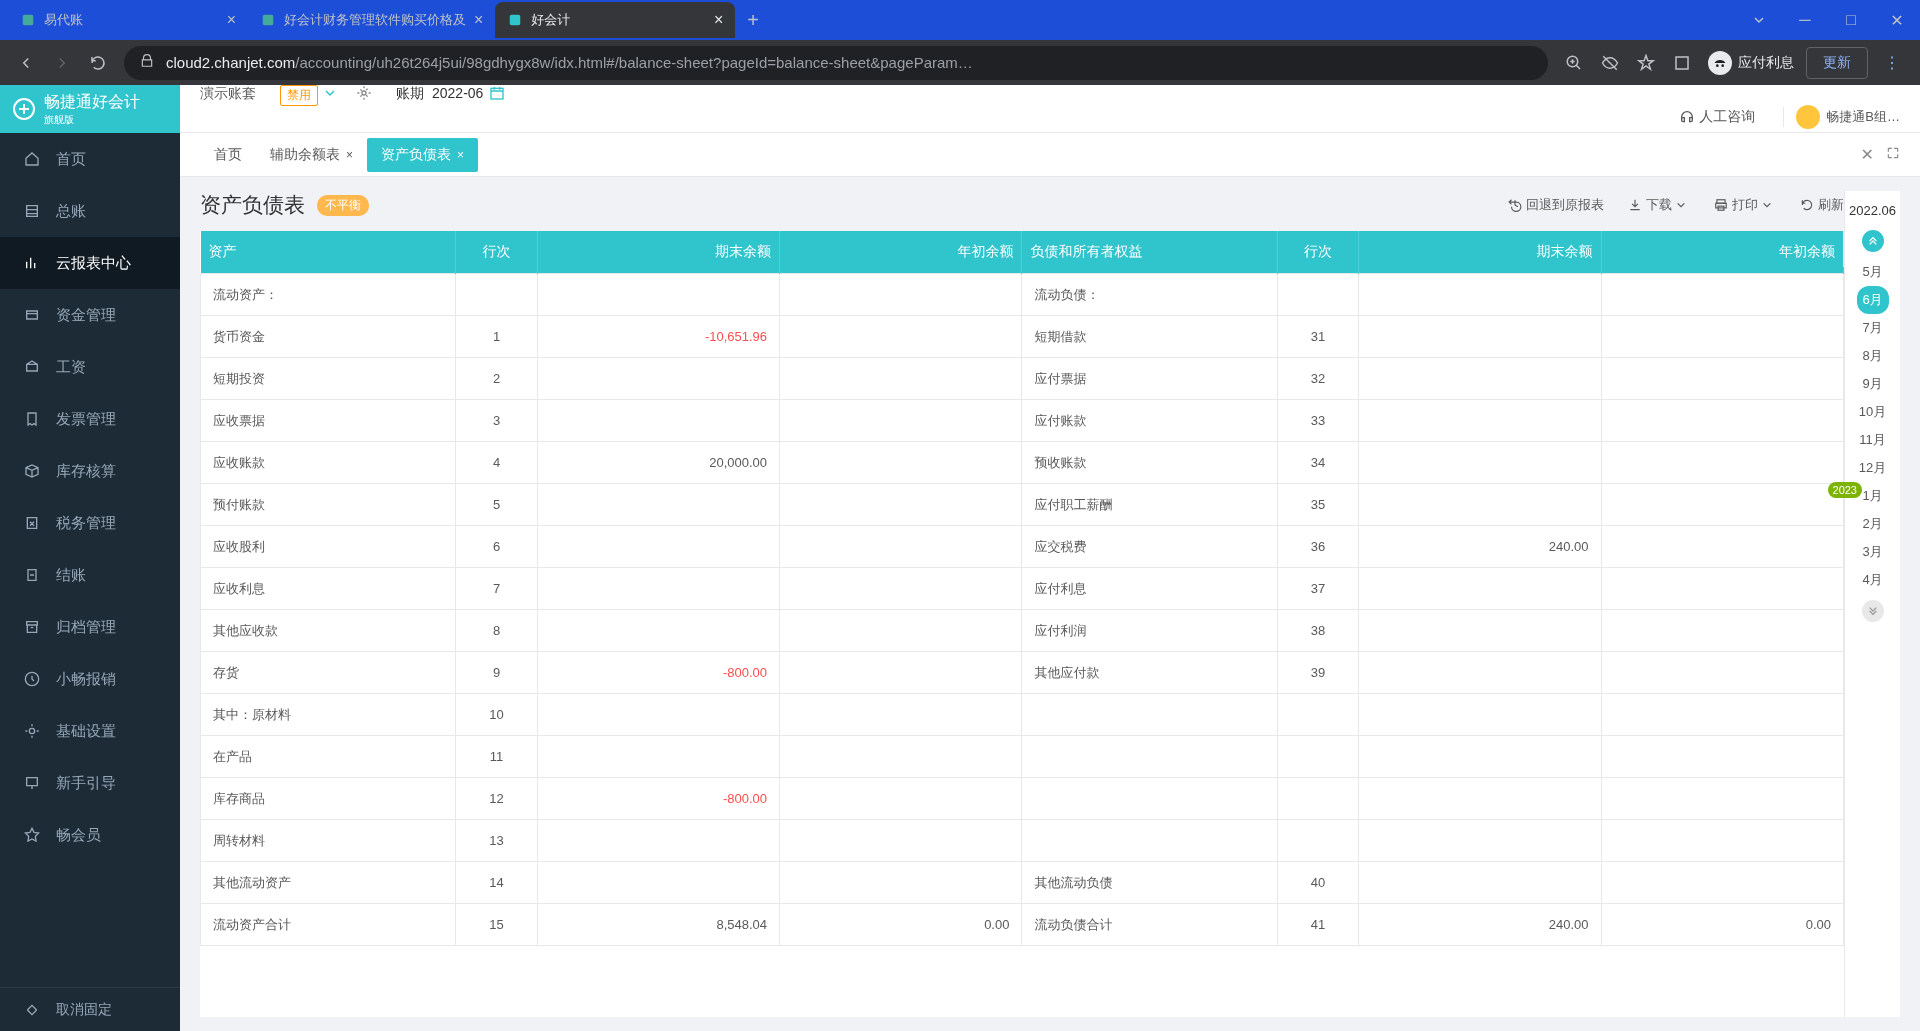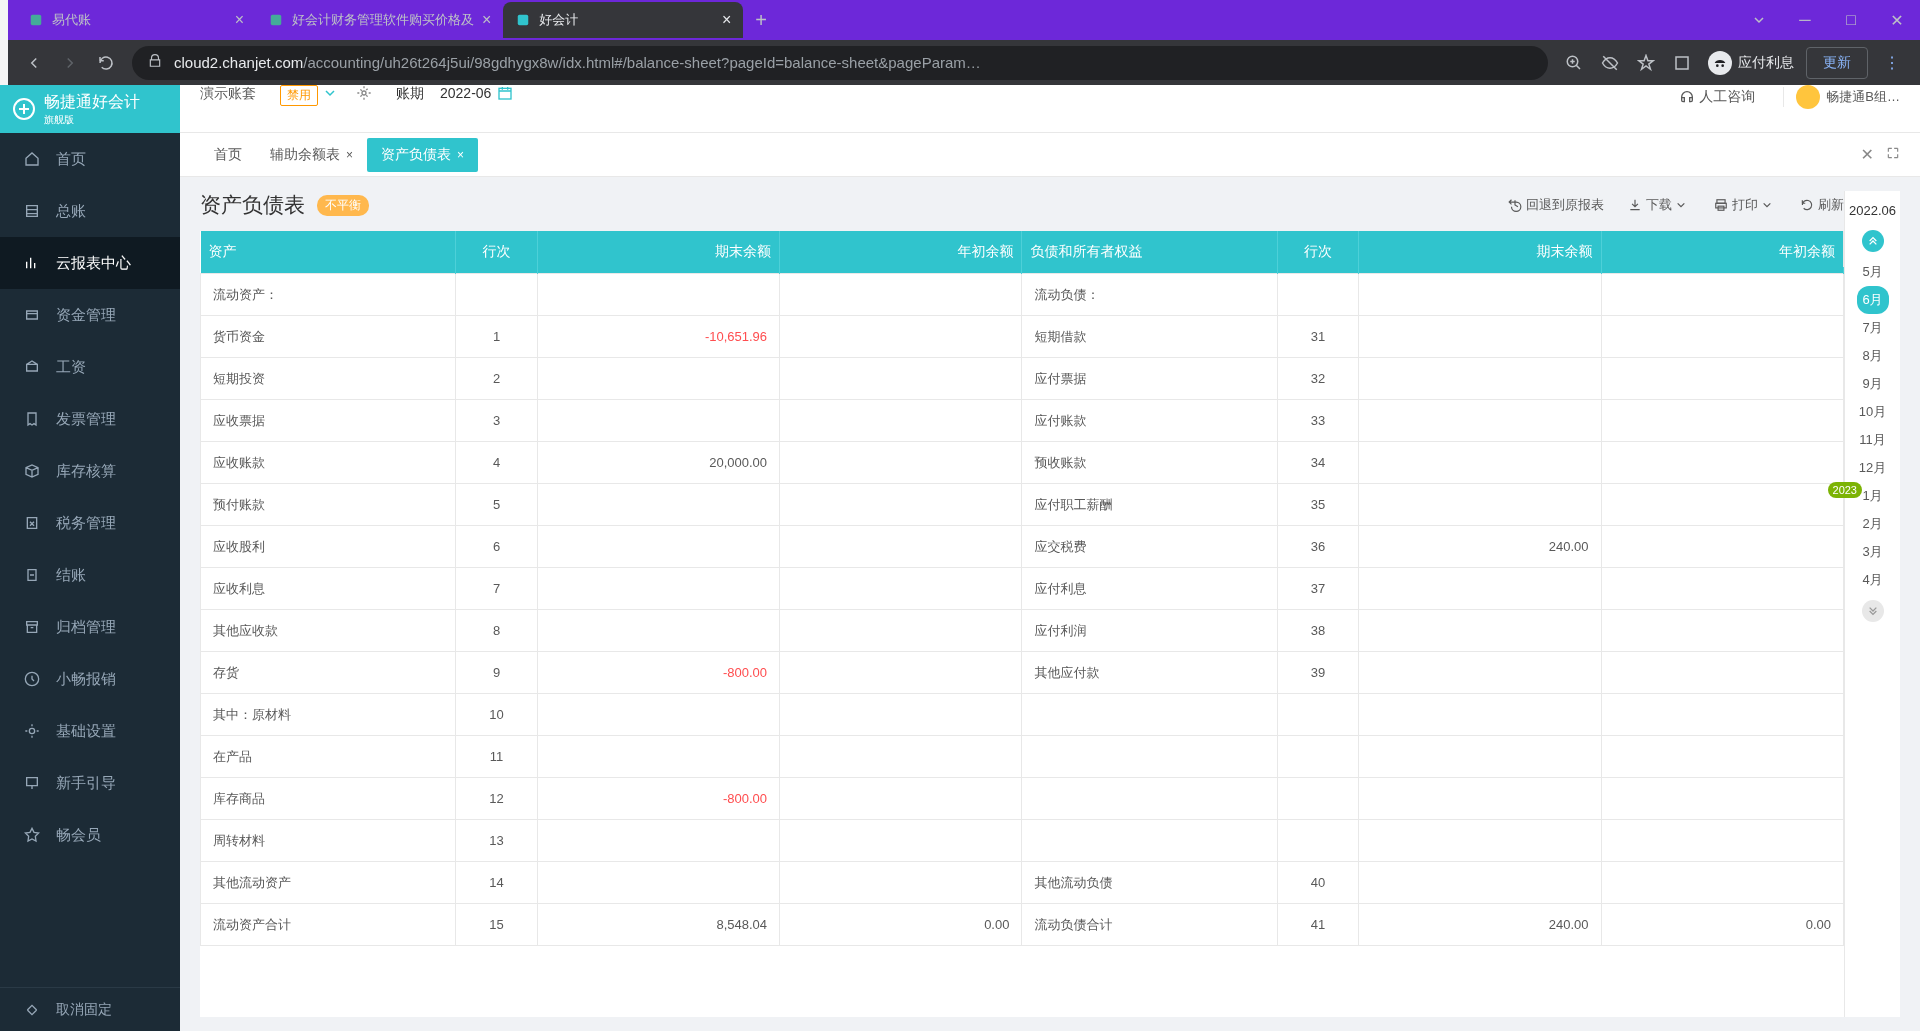--- a/index.html
+++ b/index.html
@@ -1,19 +1,19 @@
 <!DOCTYPE html>
 <html><head>
   <meta charset="utf-8">
   <style>
     * { margin: 0; padding: 0; box-sizing: border-box; font-family: "Microsoft YaHei", Arial, sans-serif; }
     body { background: #f5f5f5; overflow: hidden; width: 1920px; height: 1031px; }
     
     
-    .browser-chrome { background: #6d28d9; height: 85px; margin-left: 8px; }
+    .browser-chrome { background: #1d4ed8; height: 85px; }
     .tab-bar { display: flex; height: 40px; align-items: center; padding-left: 8px; }
     .tab { display: flex; align-items: center; padding: 0 12px; height: 36px; min-width: 240px; max-width: 280px; color: #bdc1c6; font-size: 13px; border-radius: 8px 8px 0 0; position: relative; }
     .tab.active { background: #35363a; color: #e8eaed; }
     .tab-icon { width: 16px; height: 16px; margin-right: 8px; display: inline-flex; align-items: center; justify-content: center; }
     .tab-title { flex: 1; white-space: nowrap; overflow: hidden; text-overflow: ellipsis; }
     .tab-close { margin-left: 8px; font-size: 16px; cursor: pointer; }
     .new-tab { color: #bdc1c6; font-size: 20px; padding: 0 12px; cursor: pointer; }
     .window-controls { margin-left: auto; display: flex; }
     .window-btn { width: 46px; height: 40px; display: flex; align-items: center; justify-content: center; color: #bdc1c6; cursor: pointer; }
     
@@ -44,24 +44,24 @@
     .side-icon { width: 18px; margin-right: 14px; display: inline-flex; }
     .side-footer { display: flex; align-items: center; height: 44px; padding: 0 24px; cursor: pointer; font-size: 14px; color: #96a7b7; margin-top: auto; border-top: 1px solid #2a3a46;}
 
     
     .main { flex: 1; background: #f0f2f5; display: flex; flex-direction: column; min-width: 0; }
     .top-bar { height: 48px; background: #fff; display: flex; align-items: flex-start; padding: 0 20px; border-bottom: 1px solid #e8e8e8; }
     .account-name { font-size: 14px; color: #595959; margin-right: 24px; }
     .disable-badge { border: 1px solid #ff9800; color: #ff9800; font-size: 12px; padding: 1px 6px; border-radius: 2px; margin-right: 6px; }
     .dropdown-arrow { color: #30c4cd; cursor: pointer; margin-right: 20px; }
     .gear-icon { cursor: pointer; margin-right: 24px; color: #888; }
-    .period-label { font-size: 14px; color: #333; margin-right: 16px; }
+    .period-label { font-size: 14px; color: #333; margin-right: 8px; }
     .period-val { font-size: 14px; color: #333; margin-right: 6px; }
     .cal-icon { color: #30c4cd; cursor: pointer; }
-    .top-right { margin-left: auto; display: flex; align-items: center; }
+    .top-right { margin-left: auto; display: flex; align-items: center; margin-top: 20px; }
     .support-link { display: flex; align-items: center; font-size: 14px; color: #595959; cursor: pointer; margin-right: 16px; }
     .support-link svg { margin-right: 4px; }
     .user-avatar { width: 24px; height: 24px; border-radius: 12px; background: #ffc53d; margin-right: 6px; }
     .user-name { font-size: 13px; color: #595959; }
     .divider-v { width: 1px; height: 20px; background: #e8e8e8; margin: 0 12px; }
 
     
     .content-tabs { height: 44px; background: #fff; display: flex; align-items: center; padding: 0 20px; border-bottom: 1px solid #e8e8e8; position: relative; }
     .ctab { padding: 0 14px; height: 34px; display: flex; align-items: center; font-size: 14px; color: #595959; cursor: pointer; border-radius: 2px; }
     .ctab.active { background: #30c4cd; color: #fff; }

